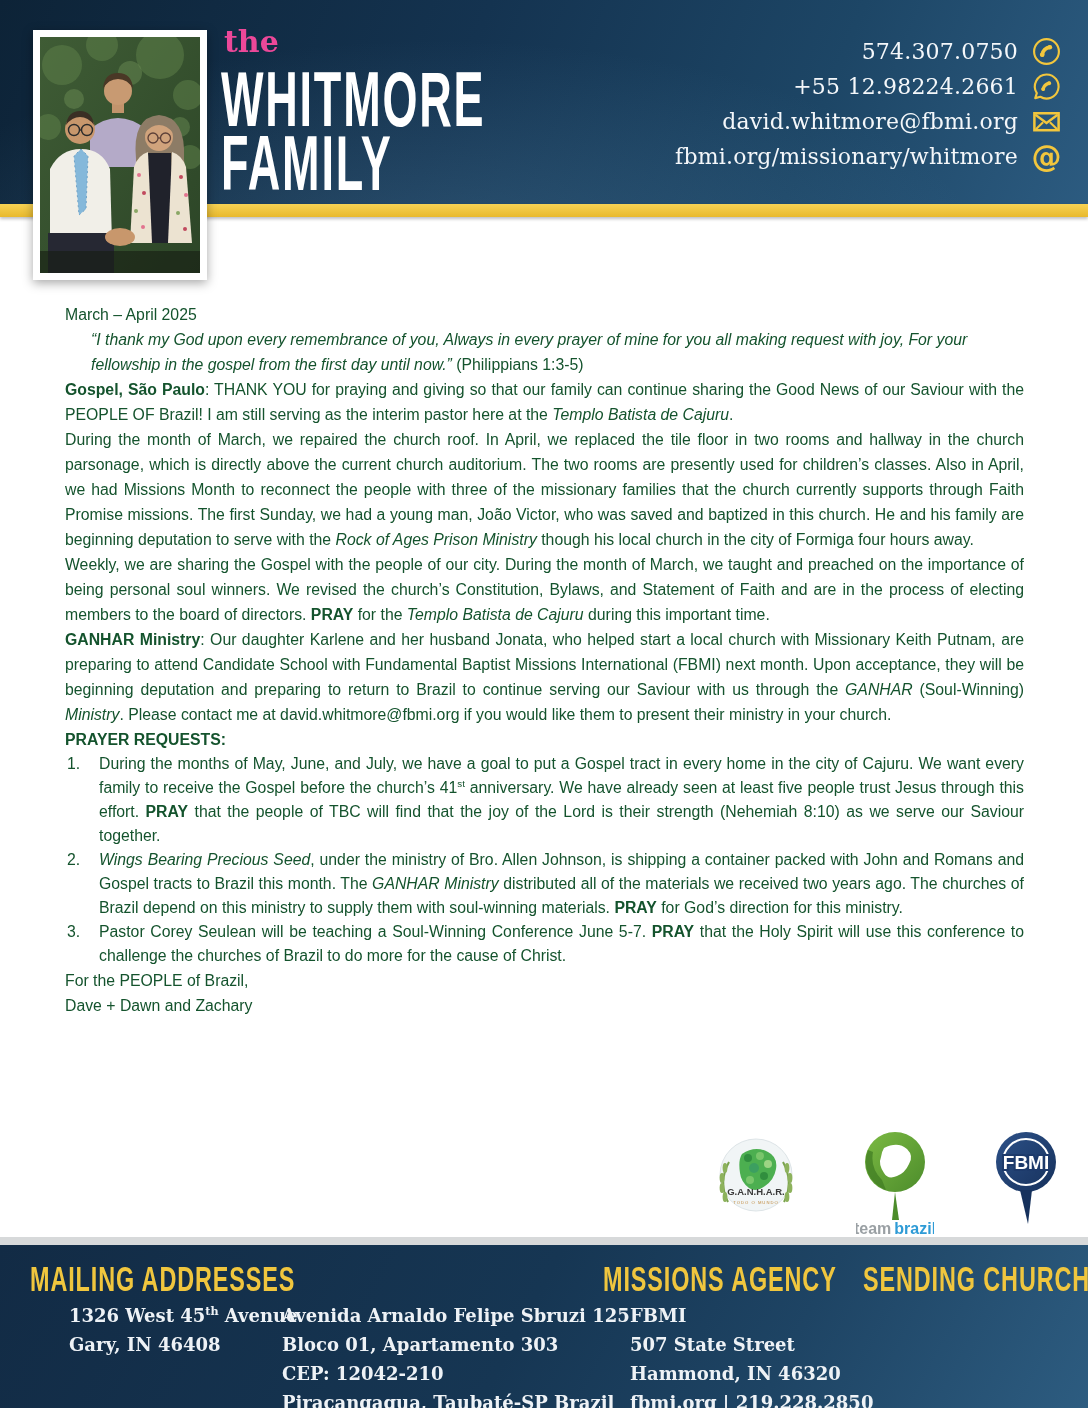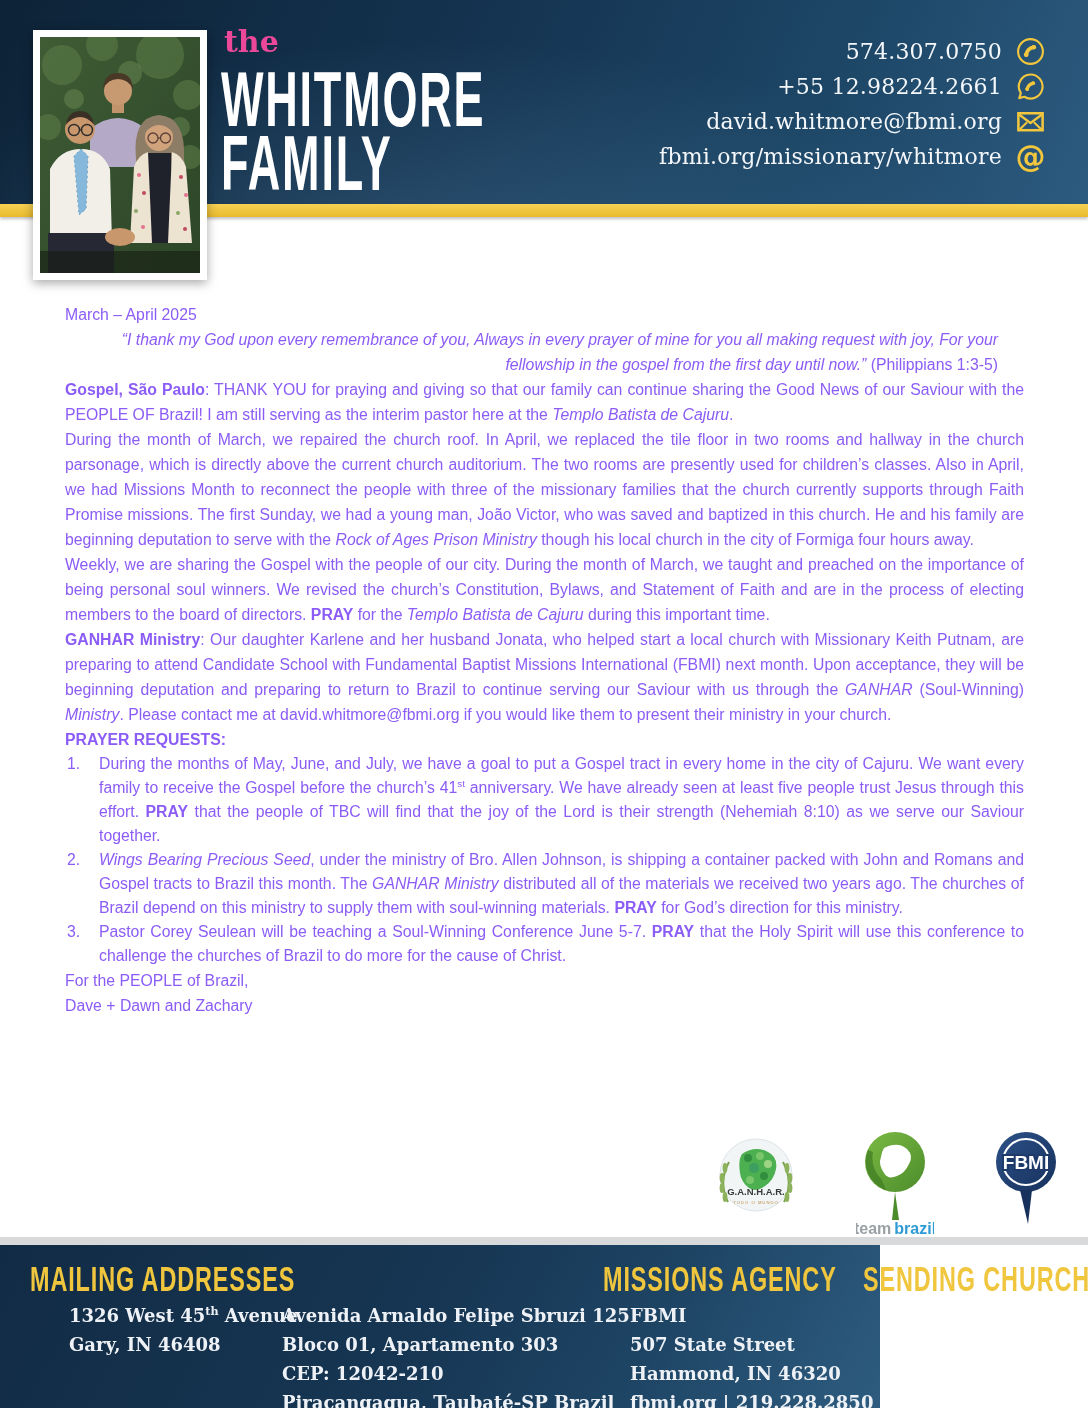--- a/index.html
+++ b/index.html
@@ -18,59 +18,59 @@
   .logo{position:absolute;left:221px;top:28px;z-index:3;width:260px;height:170px;}
   .logo-the{position:absolute;top:-4px;left:3px;color:#ec4899;
     font-family:"DejaVu Serif",serif;font-weight:bold;font-size:30px;}
   .logo-word{position:absolute;left:0;color:#fff;font-weight:700;font-size:50px;
     line-height:50px;letter-spacing:2px;white-space:nowrap;
     transform:scale(.9,1.55);transform-origin:left top;}
   .logo-w1{top:33px;}
   .logo-w2{top:97px;}
 
   
-  .contacts{position:absolute;top:34px;right:42px;z-index:3;}
+  .contacts{position:absolute;top:34px;right:26px;z-index:3;}
   .contact-row{display:flex;align-items:center;justify-content:flex-end;height:35px;}
   .contact-text{color:#f4f7fa;font-family:"DejaVu Serif",serif;font-size:22px;
     margin-right:13px;letter-spacing:.2px;}
   .cicon{width:31px;height:31px;flex:none;}
   .at-glyph{font-family:"DejaVu Sans",sans-serif;font-weight:bold;font-size:30px;
     color:#f2c63d;width:31px;text-align:center;line-height:31px;}
 
   
   .photo-frame{position:absolute;left:33px;top:30px;width:174px;height:250px;
     background:#fff;padding:7px;box-sizing:border-box;z-index:6;
     box-shadow:0 3px 10px rgba(0,0,0,.35);}
   .photo-frame svg{display:block;width:160px;height:236px;}
 
   
-  .letter{position:absolute;top:302px;left:65px;width:959px;color:#8b5cf6;
+  .letter{position:absolute;top:302px;left:65px;width:959px;color:#14532d;
     font-size:15.8px;line-height:25px;}
   .letter p{margin:0;}
   .l-date{margin-bottom:63px;}
   .l-salutation{margin-bottom:17px;}
-  .l-quote{text-align:right;padding:0 26px;margin-bottom:15px;}
+  .l-quote{text-align:left;padding:0 26px;margin-bottom:15px;}
   .para{text-align:justify;margin-bottom:14px;}
   .pr-heading{font-weight:bold;}
   .pr-list{line-height:24px;}
   .pr-item{display:flex;}
   .pr-num{width:32px;flex:none;padding-left:2px;}
   .pr-body{flex:1;text-align:justify;}
   .l-closing{margin-top:18px;margin-bottom:16px;}
   .bold{font-weight:bold;}
   .italic{font-style:italic;}
   sup{font-size:.62em;line-height:0;}
 
   
   .logos{position:absolute;left:712px;top:1128px;width:350px;height:112px;
     display:flex;justify-content:space-between;align-items:flex-start;z-index:4;}
 
   
   .footer-strip{position:absolute;top:1237px;left:0;width:1088px;height:8px;background:#d7d9da;}
-  .footer{position:absolute;top:1245px;left:0;width:880px;height:163px;color:#eef2f6;
+  .footer{position:absolute;top:1245px;left:0;width:1088px;height:163px;color:#eef2f6;
     background:linear-gradient(118deg,#122b45 0%,#163653 48%,#1e4464 72%,#2d5c80 100%);}
   .f-heading{position:absolute;top:14px;color:#f0c63e;font-weight:700;font-size:26px;
     letter-spacing:1px;white-space:nowrap;transform:scale(.9,1.35);transform-origin:left top;}
   .fh-mailing{left:30px;}
   .fh-agency{left:603px;}
   .fh-church{left:863px;}
   .f-col{position:absolute;top:56px;font-family:"DejaVu Serif",serif;font-weight:700;
     font-size:18px;line-height:29px;white-space:nowrap;margin-left:24px;}
   .fc-us{left:45px;}
   .fc-brazil{left:258px;}

